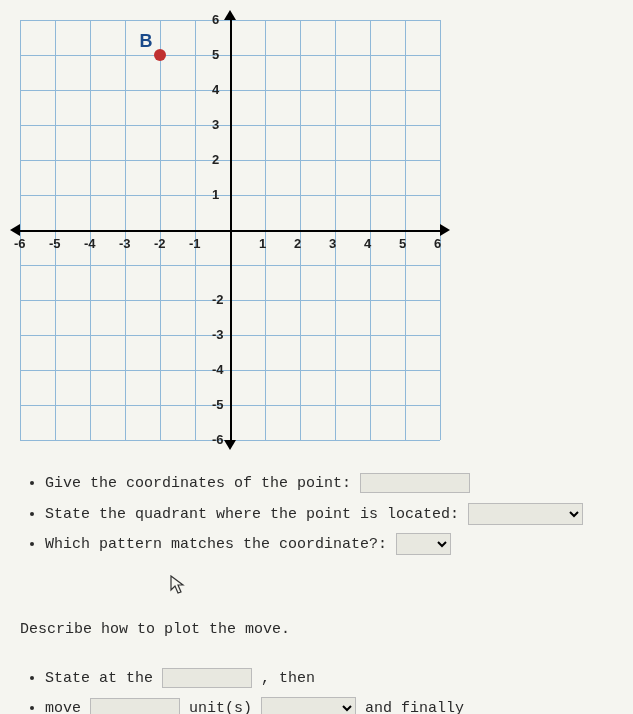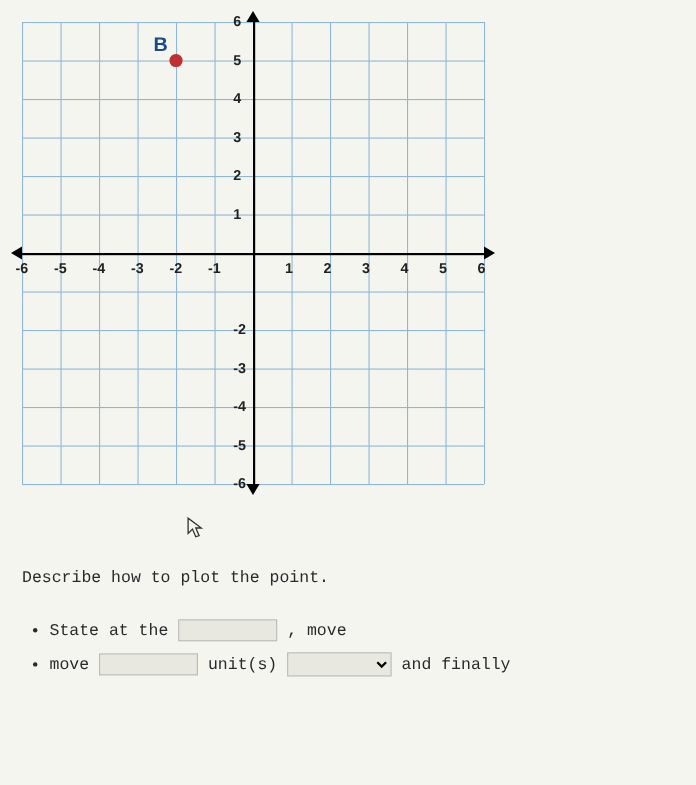--- a/index.html
+++ b/index.html
@@ -166,34 +166,48 @@
       <div class="tick-label" style="left: 192px; top: 97px;">3</div>
       <div class="tick-label" style="left: 192px; top: 62px;">4</div>
       <div class="tick-label" style="left: 192px; top: 27px;">5</div>
       <div class="tick-label" style="left: 192px; top: -8px;">6</div>
       <div class="point-b" style="left: 140px; top: 35px;"></div>
       <div class="point-label" style="left: 126px; top: 21px;">B</div>
     </div>
 </div>
 
 <div class="questions">
+  <ul>
+    <li>
+      <span>Give the coordinates of the point:</span>
+      <input class="text-input long" value="" style="">
+    </li>
+    <li>
+      <span>State the quadrant where the point is located:</span>
+      <select class="select-input long"></select>
+    </li>
+    <li>
+      <span>Which pattern matches the coordinate?:</span>
+      <select class="select-input short"></select>
+    </li>
+  </ul>
 
   <span class="cursor-icon">
     <svg width="16" height="20" viewBox="0 0 16 20">
       <path d="M1 1 L1 15 L5 11 L8 18 L11 17 L8 10 L13 10 Z" fill="none" stroke="#333" stroke-width="1.2"></path>
     </svg>
   </span>
 
   <div class="describe-section">
-    <div class="describe-title">Describe how to plot the point.</div>
+    <div class="describe-title">Describe how to plot the move.</div>
     <ul>
       <li>
         <span>State at the</span>
         <input class="text-input med" value="" style="">
-        <span>, move</span>
+        <span>, then</span>
       </li>
       <li>
         <span>move</span>
         <input class="text-input med" value="" style="">
         <span>unit(s)</span>
         <select class="select-input med"></select>
         <span>and finally</span>
       </li>
 
     </ul>

